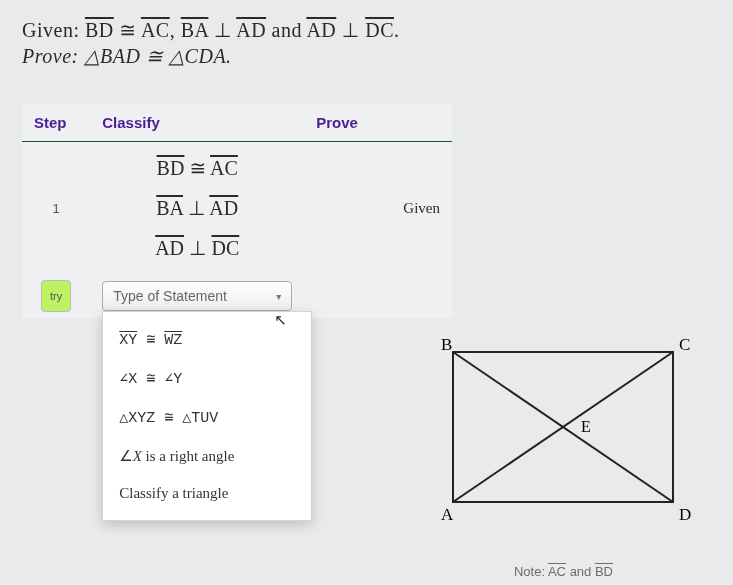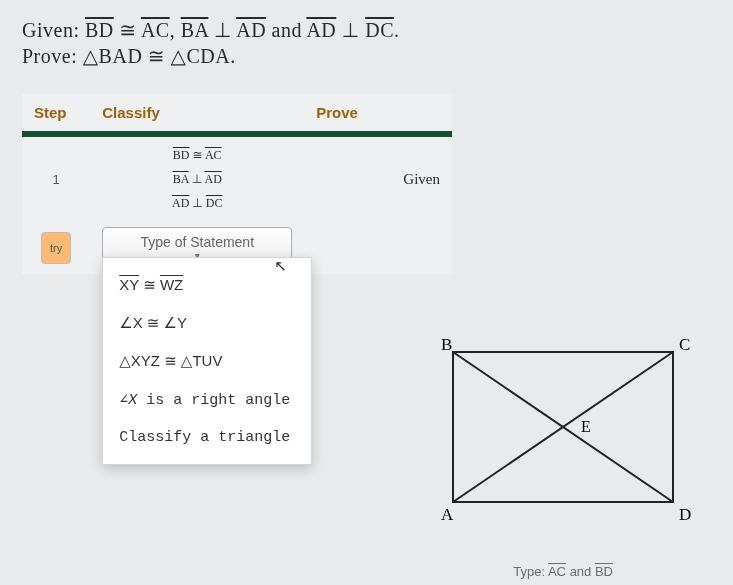--- a/index.html
+++ b/index.html
@@ -11,53 +11,53 @@
     padding: 18px 22px;
     color: #2a2a2a;
     overflow: hidden;
   }
   .ov { text-decoration: overline; }
   .given-line, .prove-line {
     font-size: 20px;
     margin-bottom: 2px;
     letter-spacing: 0.5px;
   }
-  .prove-line { margin-bottom: 26px; }
+  .prove-line { margin-bottom: 36px; font-style: italic; }
   .tri { font-size: 20px; }
   .proof-table {
     border-collapse: collapse;
     width: 430px;
     font-size: 15px;
     background: #eef0f2;
     position: relative;
     z-index: 1;
   }
   .proof-table th {
     text-align: left;
     font-weight: bold;
     padding: 10px 12px;
-    border-bottom: 6px solid #14532d;
+    border-bottom: 1px solid #14532d;
     font-family: Arial, Helvetica, sans-serif;
-    color: #a16207;
+    color: #4c1d95;
   }
   .proof-table td {
     padding: 6px 12px;
     vertical-align: middle;
     font-family: Georgia, serif;
   }
   .step-col { width: 70px; text-align: center; }
   .stmt-col { width: 200px; text-align: center; }
   .reason-col { width: 160px; font-family: Arial, sans-serif; text-align: right; }
   .step-num { font-family: Arial, sans-serif; font-size: 13px; color:#555; text-align:center; display:block;}
-  .stmt-stack { text-align: center; line-height: 2; font-size: 12px; }
+  .stmt-stack { text-align: center; line-height: 2; font-size: 20px; }
   .try-btn {
     display: inline-block;
     border: 1px solid #bcbcbc;
     border-radius: 4px;
-    background: #fdba74;
+    background: #bef264;
     font-size: 11px;
     padding: 9px 8px;
     color: #555;
     font-family: Arial, sans-serif;
     cursor: pointer;
   }
   .dropdown-wrap { position: relative; }
   .dropdown-btn {
     width: 190px;
     border: 1px solid #a9abad;
@@ -65,43 +65,42 @@
     background: linear-gradient(#fdfdfd,#eeeeee);
     padding: 6px 10px;
     font-size: 14px;
     color: #666;
     font-family: Arial, sans-serif;
     text-align: left;
     cursor: pointer;
     display: flex;
     justify-content: space-between;
     align-items: center;
-    flex-direction: column;
   }
   .caret-down { font-size: 10px; color:#777; }
   .dropdown-menu {
     position: absolute;
     left: 0;
     top: 30px;
     width: 210px;
     background: #fff;
     border: 1px solid #d2d4d6;
     box-shadow: 0 4px 12px rgba(0,0,0,0.18);
     padding: 8px 0;
     z-index: 20;
     font-family: Georgia, serif;
   }
   .dropdown-menu .opt {
     padding: 10px 16px;
     font-size: 15px;
     cursor: pointer;
-    font-family: Liberation Sans, sans-serif;
+    font-family: Liberation Mono, monospace;
     color:#333;
   }
-  .dropdown-menu .opt.sans { font-family: Liberation Mono, monospace; }
+  .dropdown-menu .opt.sans { font-family: Liberation Serif, serif; }
   .cursor-icon {
     position: absolute;
     left: 172px;
     top: 30px;
     font-size: 15px;
     z-index: 25;
     pointer-events: none;
     color:#222;
   }
   .figure {
@@ -203,14 +202,14 @@
     <line x1="250" y1="20" x2="30" y2="170" stroke="#222" stroke-width="2"></line>
     <text x="18" y="18" font-size="17">B</text>
     <text x="256" y="18" font-size="17">C</text>
     <text x="18" y="188" font-size="17">A</text>
     <text x="256" y="188" font-size="17">D</text>
     <text x="158" y="100" font-size="16">E</text>
   </svg>
 </div>
 
 <div class="footer-note">
-  <span>Type: </span><span class="ov">AC</span><span> and </span><span class="ov">BD</span>
+  <span>Note: </span><span class="ov">AC</span><span> and </span><span class="ov">BD</span>
 </div>
 
 </body></html>

